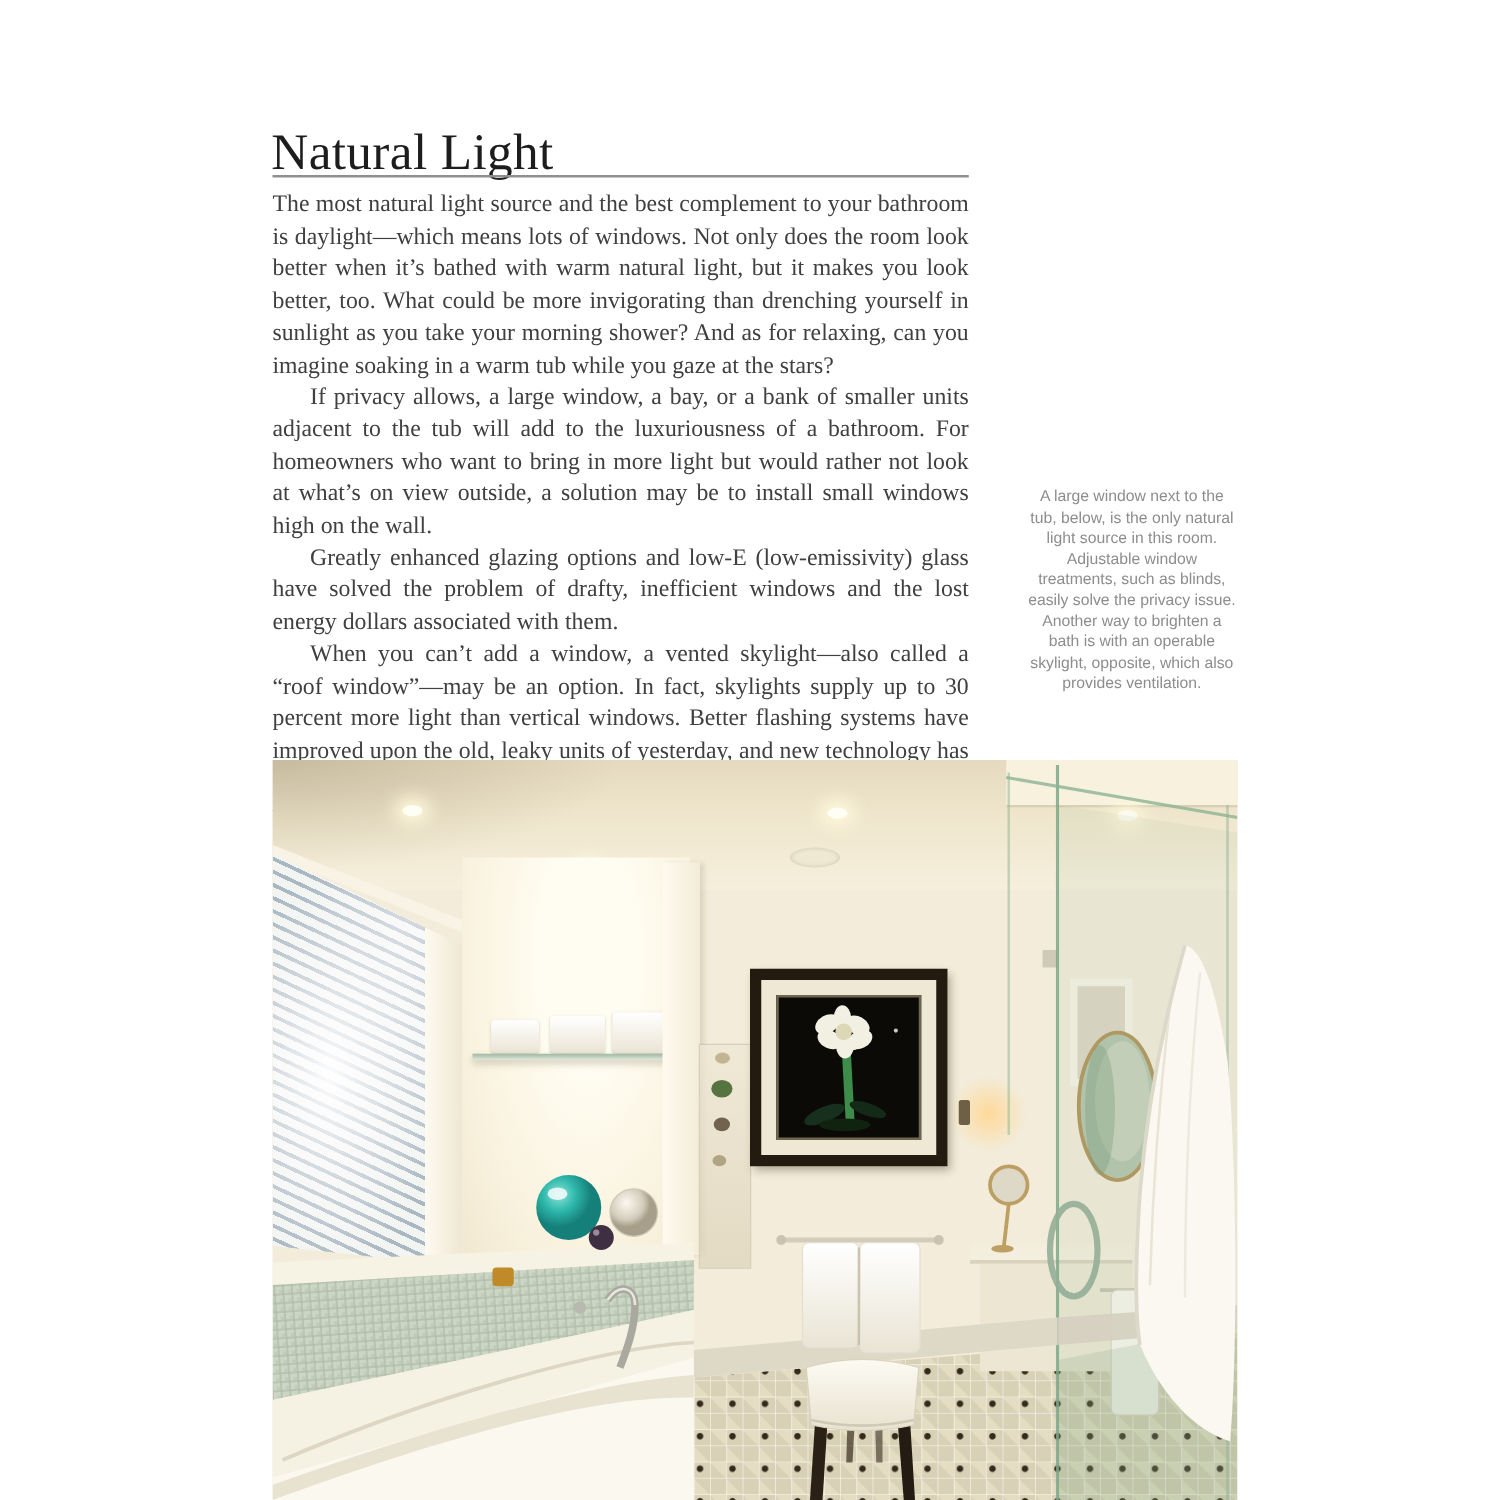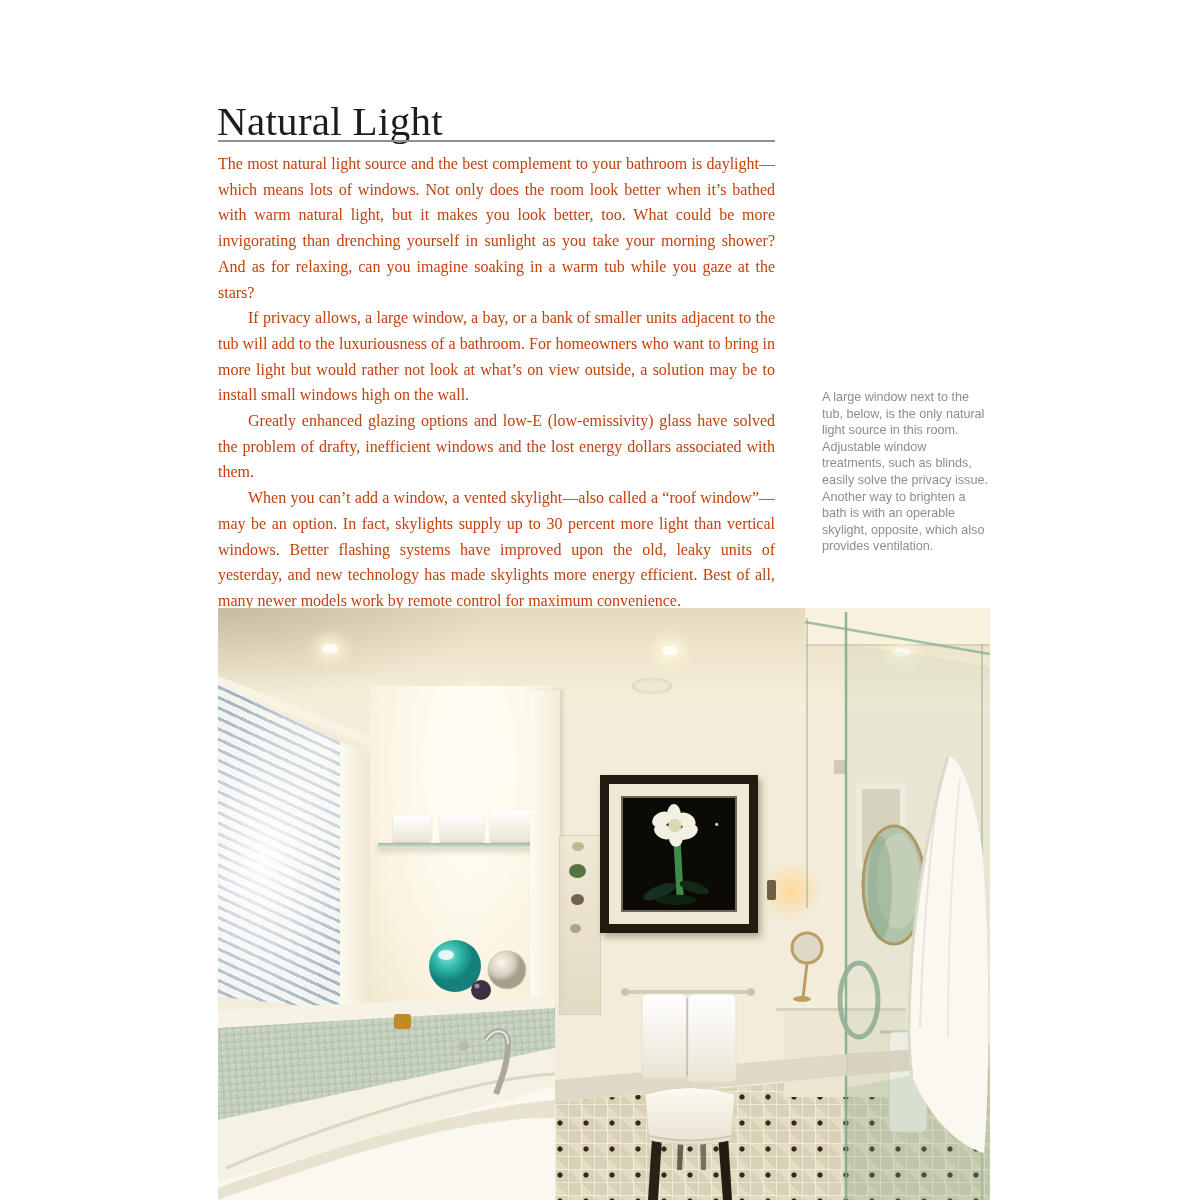--- a/index.html
+++ b/index.html
@@ -1,26 +1,26 @@
 <!DOCTYPE html>
 <html><head>
 <meta charset="utf-8">
 <style>
   html,body{margin:0;padding:0;}
   .page{position:relative;width:997px;height:1200px;background:#ffffff;overflow:hidden;
         font-family:"Liberation Serif",serif;}
   .title{position:absolute;left:217px;top:72px;font-size:41px;line-height:1.1;font-weight:400;
          color:#1d1d1d;letter-spacing:.3px;}
   .rule{position:absolute;left:218px;top:140px;width:557px;height:2px;background:#8f8f8f;}
-  .bodycol{position:absolute;left:218px;top:151px;width:557px;font-size:16px;line-height:25.7px;
-           color:#c2410c;text-align:justify;}
+  .bodycol{position:absolute;left:218px;top:151px;width:557px;font-size:19px;line-height:25.7px;
+           color:#404040;text-align:justify;}
   .bodycol p{margin:0;}
   .bodycol p.ind{text-indent:30px;}
   .caption{position:absolute;left:822px;top:389px;width:167px;
-           font-family:"Liberation Sans",sans-serif;font-size:12.6px;line-height:16.6px;color:#8d8d8d;}
+           font-family:"Liberation Sans",sans-serif;font-size:12.6px;line-height:16.6px;color:#8d8d8d;text-align:center;}
 
   
   .photo{position:absolute;left:218px;top:608px;width:772px;height:592px;overflow:hidden;
          background:#f3ecda;}
   .ceiling{position:absolute;left:0;top:0;width:100%;height:104px;
            background:linear-gradient(180deg,#e5dabf 0%,#efe6cd 45%,#f6efdc 100%);}
   .ceiling-corner{position:absolute;left:0;top:0;width:280px;height:90px;
            background:radial-gradient(ellipse at 0% 0%,rgba(120,105,75,.28),rgba(120,105,75,0) 70%);}
   .soffit{position:absolute;left:587px;top:0;width:185px;height:36px;background:#f7f1de;
           border-bottom:2px solid #d9d0b5;}

